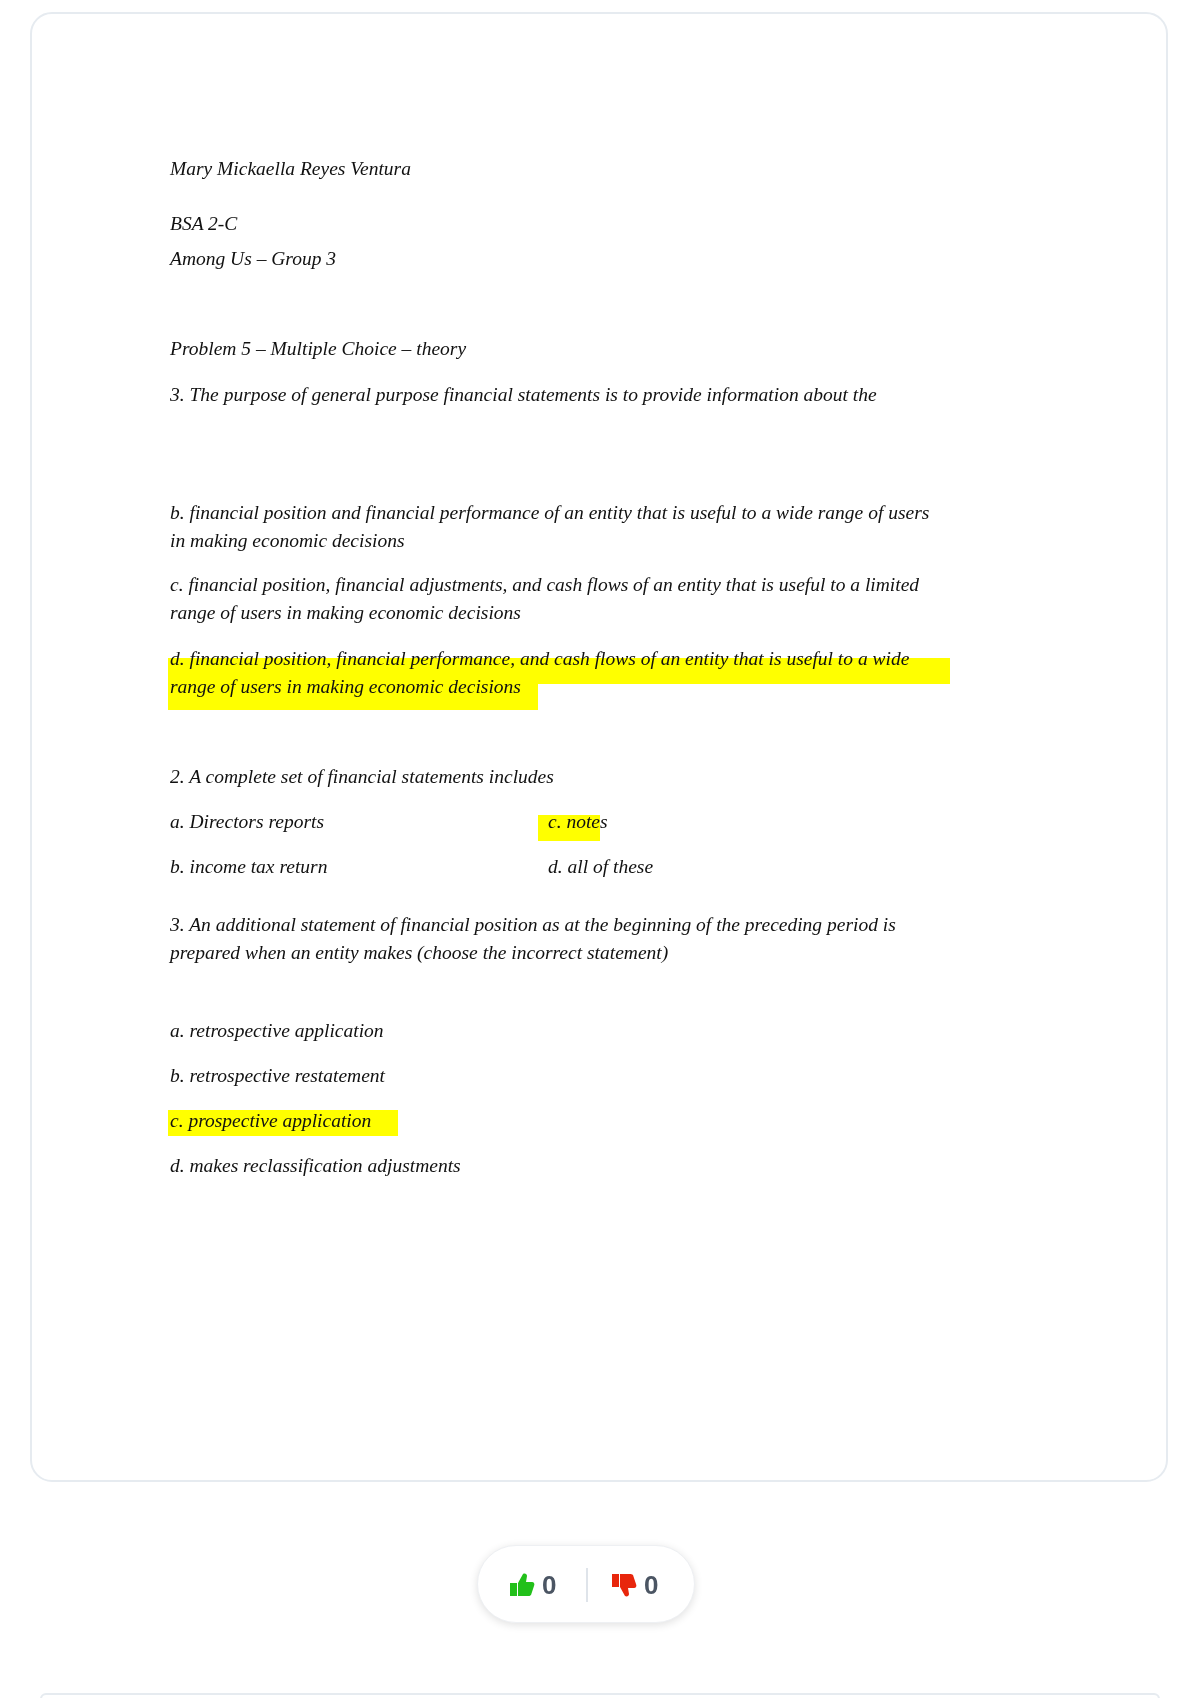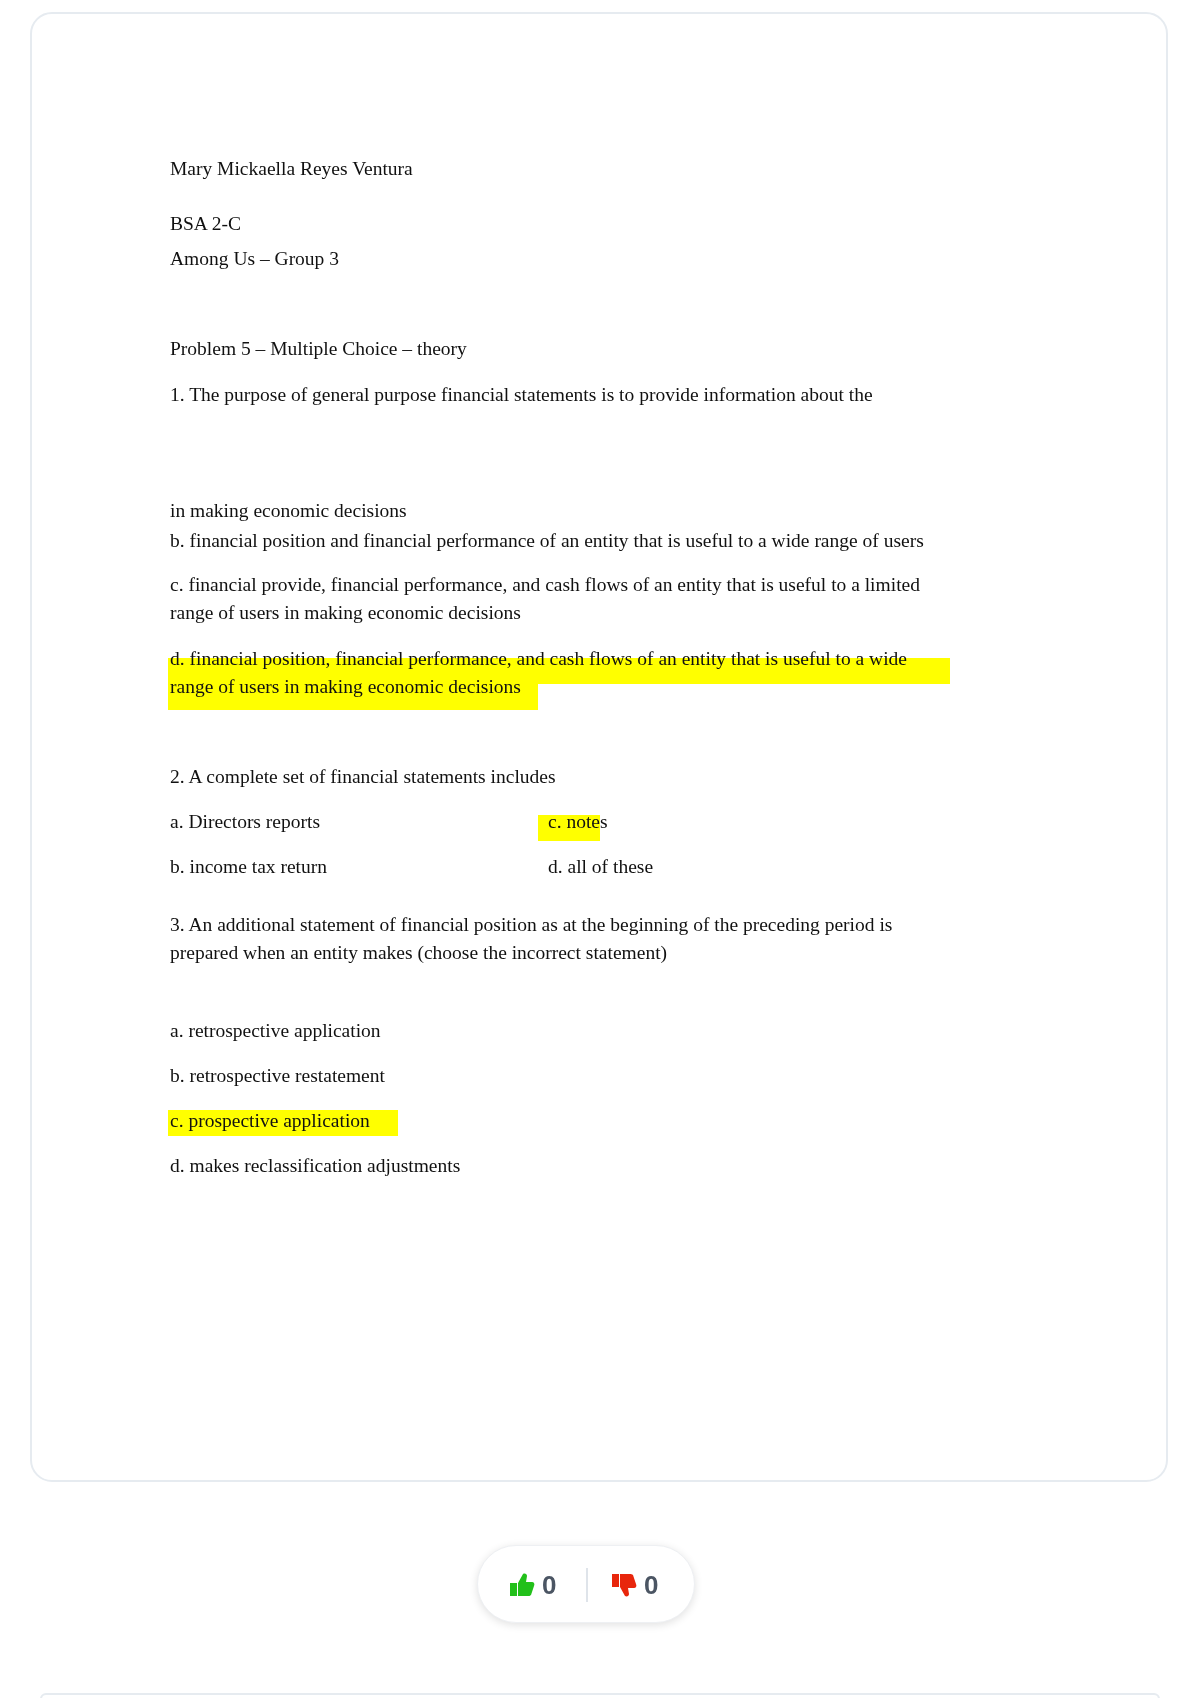--- a/index.html
+++ b/index.html
@@ -1,19 +1,19 @@
 <!DOCTYPE html>
 <html><head>
   <meta charset="utf-8">
   <style>
     html, body { margin: 0; padding: 0; background: #ffffff; }
     body { width: 1200px; height: 1698px; position: relative; overflow: hidden; }
     .card {
       position: absolute; left: 30px; top: 12px; width: 1138px; height: 1470px;
-      border: 2px solid #e6ebf0; border-radius: 22px; background: #fff; box-sizing: border-box;
+      border: 2px solid #e6ebf0; border-radius: 22px; background: #fff; box-sizing: border-box; font-style: italic;
     }
     .doc {
       position: absolute; left: 138px; top: 140px; width: 900px;
       font-family: "Liberation Serif", "DejaVu Serif", serif;
       font-size: 19.5px; color: #111; line-height: 30px;
     }
     .line { position: absolute; left: 0; white-space: nowrap; }
     .para { position: absolute; left: 0; width: 900px; }
     .hl { position: absolute; background: #ffff00; z-index: 0; }
     .txt { position: relative; z-index: 1; }
@@ -35,32 +35,32 @@
 
 <div class="card">
   <div class="doc">
 
     <div class="line" style="top:0px">Mary Mickaella Reyes Ventura</div>
     <div class="line" style="top:55px">BSA 2-C</div>
     <div class="line" style="top:90px">Among Us – Group 3</div>
 
     <div class="line" style="top:180px">Problem 5 – Multiple Choice – theory</div>
 
-    <div class="line" style="top:226px">1. The purpose of general purpose financial statements is to provide information about the</div>
+    <div class="line" style="top:226px">3. The purpose of general purpose financial statements is to provide information about the</div>
 
     <div class="para" style="top:271px">
     </div>
 
     <div class="para" style="top:344px">
+      <div>b. financial position and financial performance of an entity that is useful to a wide range of users</div>
       <div style="margin-top:-2px">in making economic decisions</div>
-      <div>b. financial position and financial performance of an entity that is useful to a wide range of users</div>
     </div>
 
     <div class="para" style="top:416px">
-      <div>c. financial provide, financial performance, and cash flows of an entity that is useful to a limited</div>
+      <div>c. financial position, financial adjustments, and cash flows of an entity that is useful to a limited</div>
       <div style="margin-top:-2px">range of users in making economic decisions</div>
     </div>
 
     <div class="para" style="top:490px">
       <div class="hl" style="left:-2px; top:14px; width:782px; height:26px;"></div>
       <div class="hl" style="left:-2px; top:38px; width:370px; height:28px;"></div>
       <div class="txt">d. financial position, financial performance, and cash flows of an entity that is useful to a wide</div>
       <div class="txt" style="margin-top:-2px">range of users in making economic decisions</div>
     </div>
 

